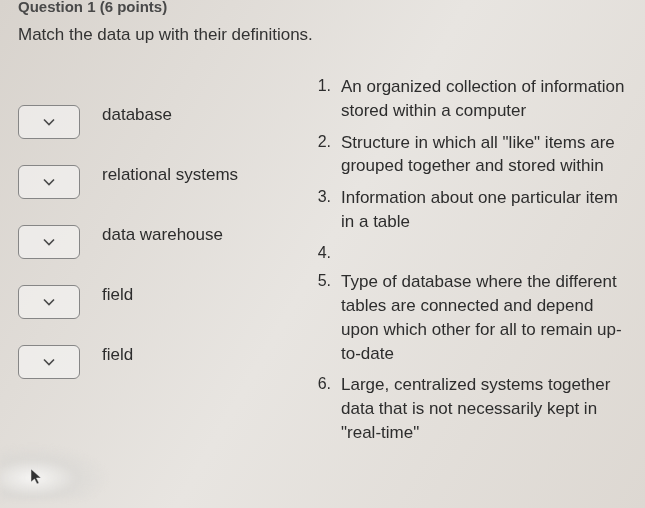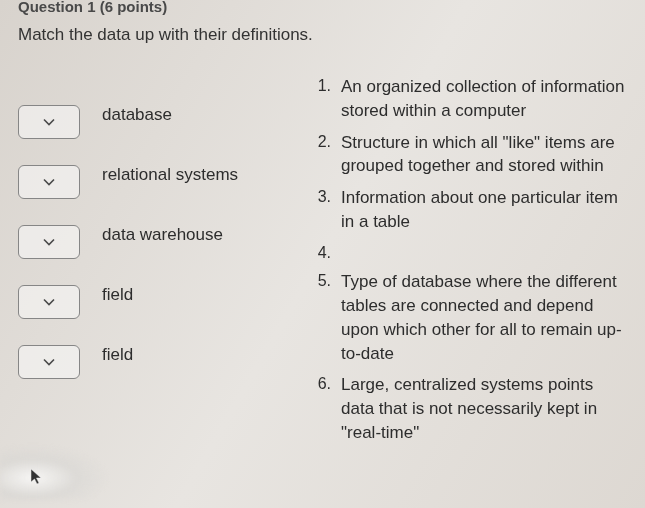--- a/index.html
+++ b/index.html
@@ -184,21 +184,21 @@
       <div class="def-num">4.</div>
     </div>
 
     <div class="def-row">
       <div class="def-num">5.</div>
       <div class="def-text">Type of database where the different tables are connected and depend upon which other for all to remain up-to-date</div>
     </div>
 
     <div class="def-row">
       <div class="def-num">6.</div>
-      <div class="def-text">Large, centralized systems points data that is not necessarily kept in "real-time"</div>
+      <div class="def-text">Large, centralized systems together data that is not necessarily kept in "real-time"</div>
     </div>
 
   </div>
 </div>
 
 <div class="smudge"></div>
 <svg class="cursor" width="14" height="18" viewBox="0 0 14 18">
   <path d="M1 1 L1 14 L4.5 11 L7 16 L9 15 L6.5 10 L11 10 Z" fill="#333" stroke="#eee" stroke-width="0.5"></path>
 </svg>
 

